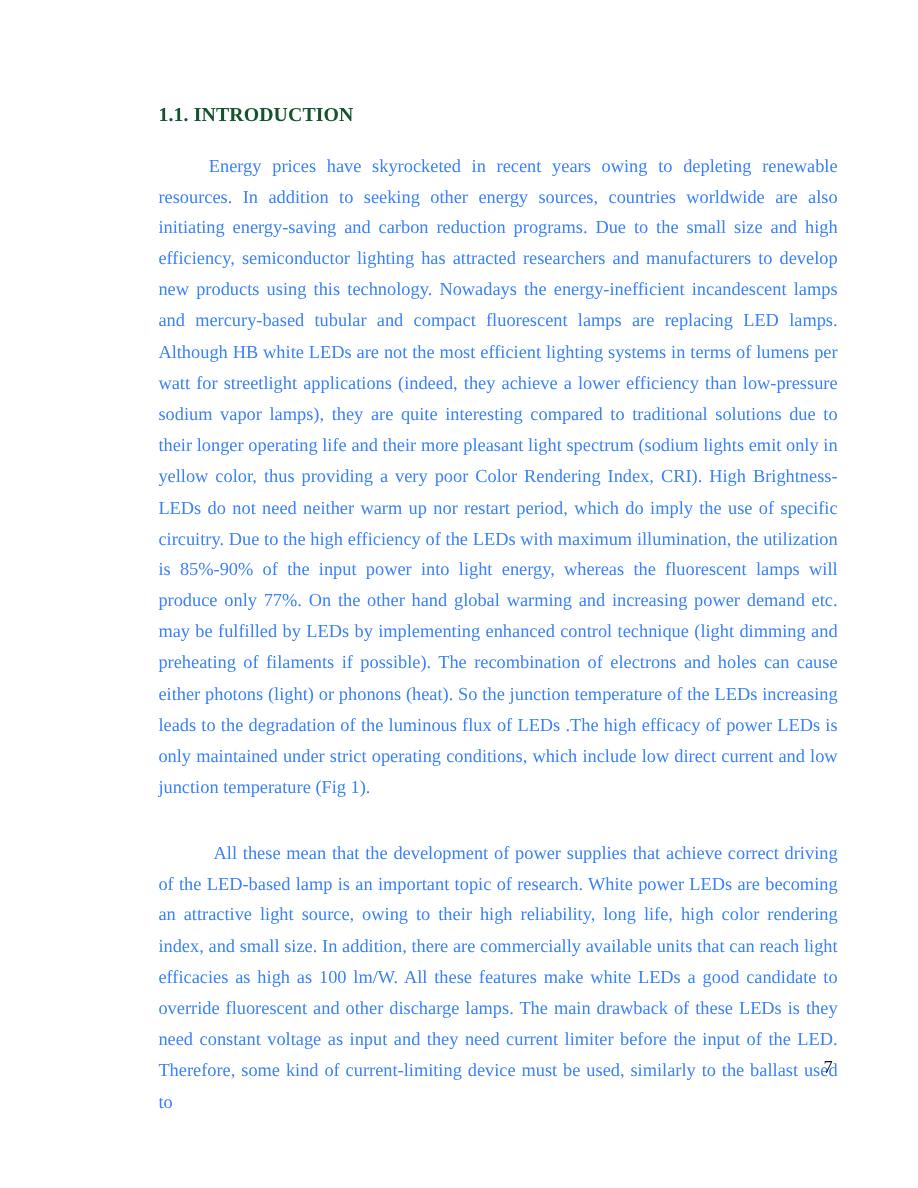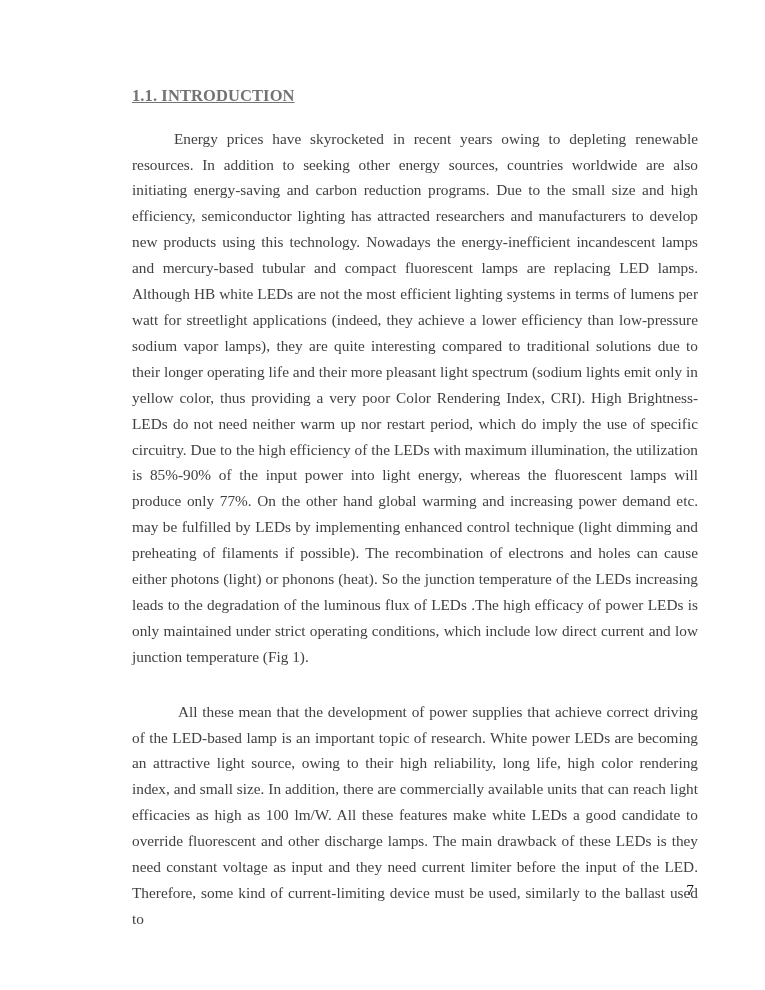--- a/index.html
+++ b/index.html
@@ -30,30 +30,29 @@
     top: 86px;
     width: 566px;
   }
   .section-heading {
     font-size: 16.5px;
     font-weight: bold;
     letter-spacing: 0.1px;
     margin: 0 0 0 0;
     line-height: 1.25;
     text-align: left;
-    color: #737373;
-    text-decoration: underline;
+    color: #14532d;
   }
   .para {
     font-size: 15.3px;
     line-height: 25.9px;
     text-align: justify;
     text-justify: inter-word;
     margin: 0;
-    color: #404040;
+    color: #3b82f6;
     -webkit-hyphens: none;
     hyphens: none;
   }
   .para-1 {
     margin-top: 19px;
     text-indent: 42px;
   }
   .para-2 {
     margin-top: 25.9px;
     text-indent: 46px;

